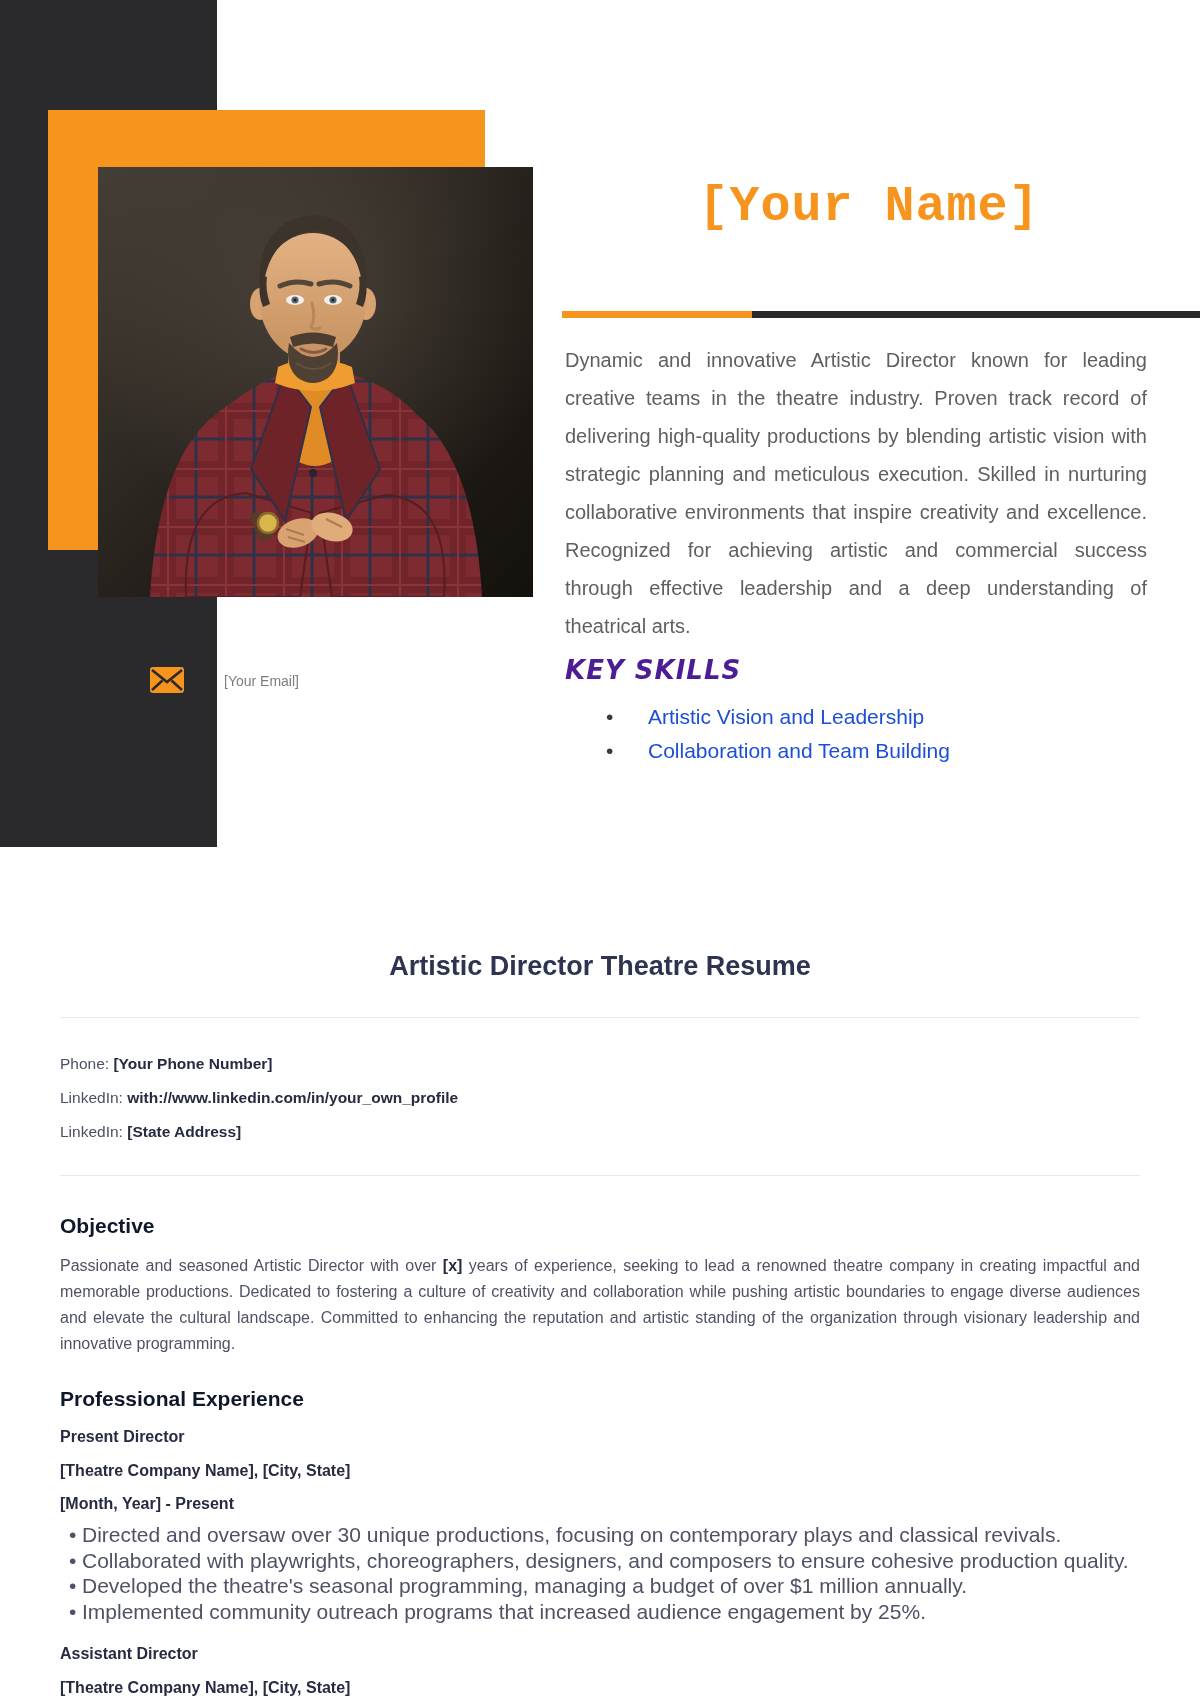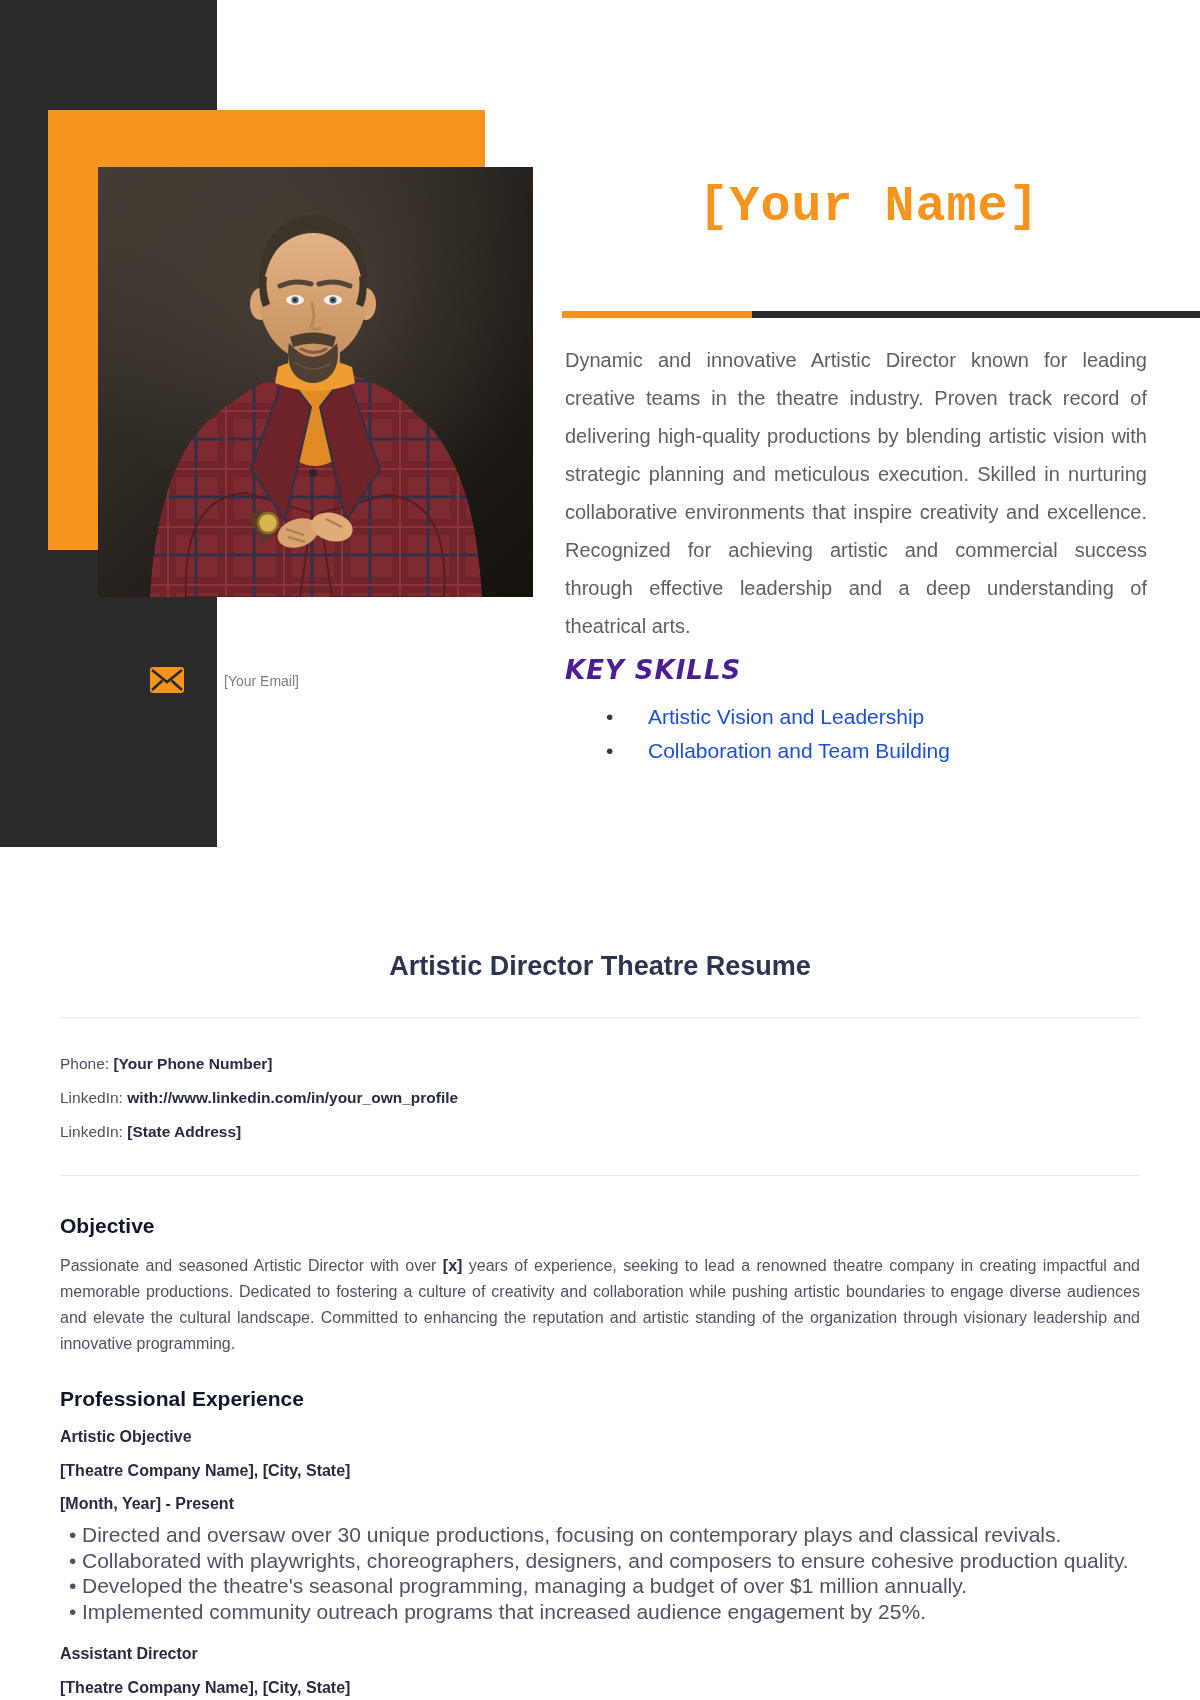--- a/index.html
+++ b/index.html
@@ -176,21 +176,21 @@
       <div class="contact-row last"><span>LinkedIn: </span><b>[State Address]</b></div>
     </div>
 
     <hr class="rule">
 
     <h3 class="sec-heading">Objective</h3>
     <p class="body-par"><span>Passionate and seasoned Artistic Director with over </span><b>[x]</b><span> years of experience, seeking to lead a renowned theatre company in creating impactful and memorable productions. Dedicated to fostering a culture of creativity and collaboration while pushing artistic boundaries to engage diverse audiences and elevate the cultural landscape. Committed to enhancing the reputation and artistic standing of the organization through visionary leadership and innovative programming.</span></p>
 
     <h3 class="sec-heading tight">Professional Experience</h3>
 
-    <h4 class="job-line">Artistic Objective</h4>
+    <h4 class="job-line">Present Director</h4>
     <h4 class="job-line company">[Theatre Company Name], [City, State]</h4>
     <h4 class="job-line dates">[Month, Year] - Present</h4>
     <ul class="exp-bullets">
       <li>Directed and oversaw over 30 unique productions, focusing on contemporary plays and classical revivals.</li>
       <li>Collaborated with playwrights, choreographers, designers, and composers to ensure cohesive production quality.</li>
       <li>Developed the theatre's seasonal programming, managing a budget of over $1 million annually.</li>
       <li>Implemented community outreach programs that increased audience engagement by 25%.</li>
     </ul>
 
     <h4 class="job-line next">Assistant Director</h4>

